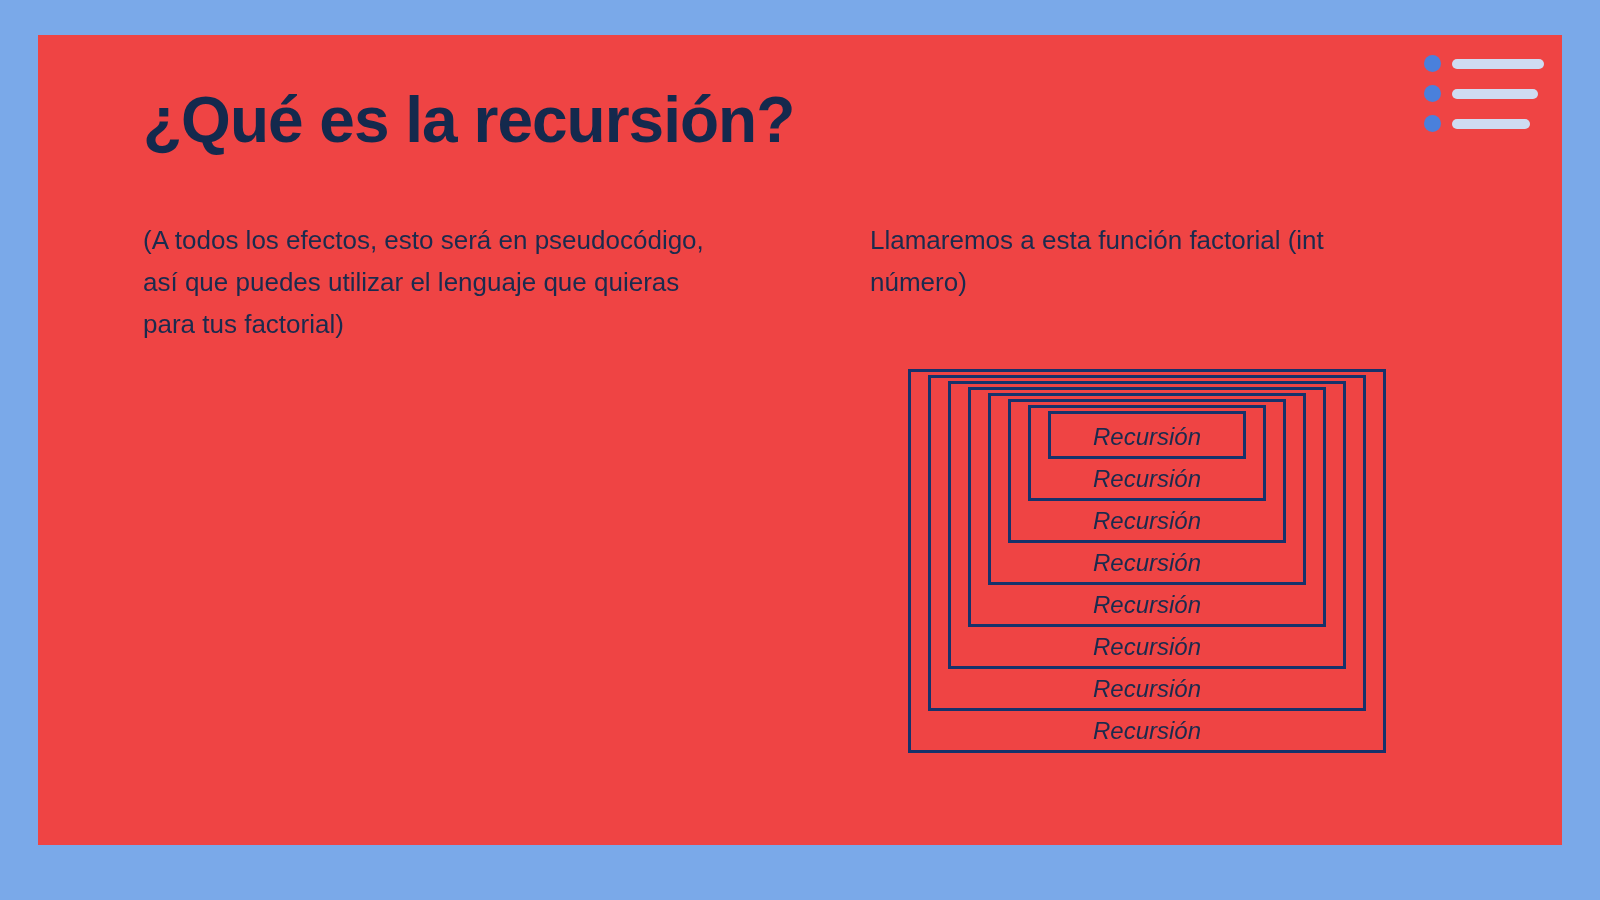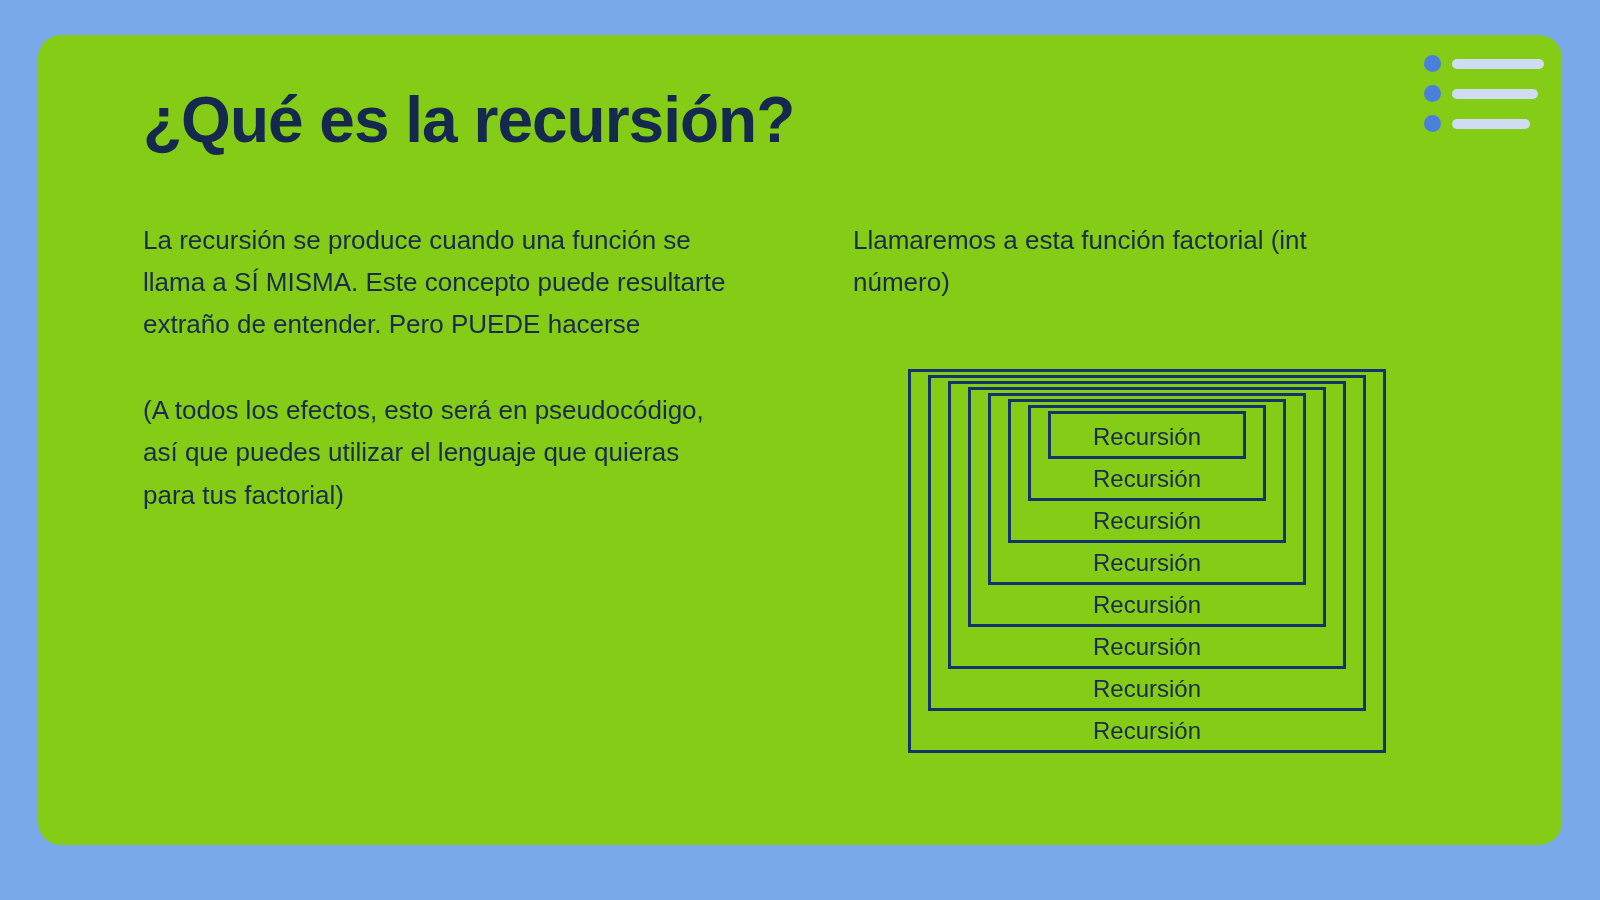--- a/index.html
+++ b/index.html
@@ -15,22 +15,21 @@
     width: 1600px;
     height: 900px;
     background: #7aa9e9;
   }
   .card {
     position: absolute;
     top: 35px;
     left: 38px;
     right: 38px;
     bottom: 55px;
-    background: #84cc16;
-    border-radius: 23px;
+    background: #ef4444;
   }
   .card-inner {
     position: relative;
     width: 100%;
     height: 100%;
     box-sizing: border-box;
     padding: 32px 60px 0 105px;
   }
   .slide-title {
     margin: 16px 0 0 0;
@@ -82,20 +81,21 @@
   }
   .body-text {
     margin: 0 0 44px 0;
     font-size: 26px;
     line-height: 1.62;
     color: #1a2b4e;
   }
   .col-right .body-text {
     max-width: 545px;
     margin-bottom: 0;
+    margin-left: 17px;
   }
 
   
   .diagram {
     margin-top: 66px;
     margin-left: 55px;
     width: fit-content;
   }
   .rbox {
     box-sizing: content-box;
@@ -104,20 +104,21 @@
     background: transparent;
   }
   .rbox-label {
     height: 39px;
     display: flex;
     align-items: center;
     justify-content: center;
     font-size: 24px;
     color: #1a2b4e;
     white-space: nowrap;
+    font-style: italic;
   }
   .rbox-innermost {
     min-width: 158px;
   }
 </style>
 </head>
 <body>
 
 <div class="stage">
   <div class="card">
@@ -136,21 +137,20 @@
           <span class="menu-dot"></span>
           <span class="menu-bar"></span>
         </div>
       </div>
 
       <h1 class="slide-title">¿Qué es la recursión?</h1>
 
       <div class="columns">
 
         <div class="col-left">
-          <p class="body-text">La recursión se produce cuando una función se llama a SÍ MISMA. Este concepto puede resultarte extraño de entender. Pero PUEDE hacerse</p>
           <p class="body-text">(A todos los efectos, esto será en pseudocódigo, así que puedes utilizar el lenguaje que quieras para tus factorial)</p>
         </div>
 
         <div class="col-right">
           <p class="body-text">Llamaremos a esta función factorial (int número)</p>
 
           <div class="diagram">
             <div class="rbox">
               <div class="rbox">
                 <div class="rbox">

